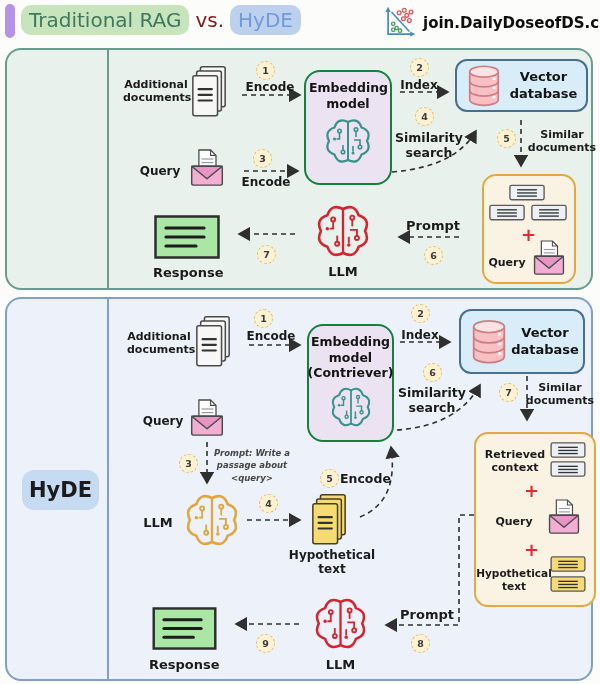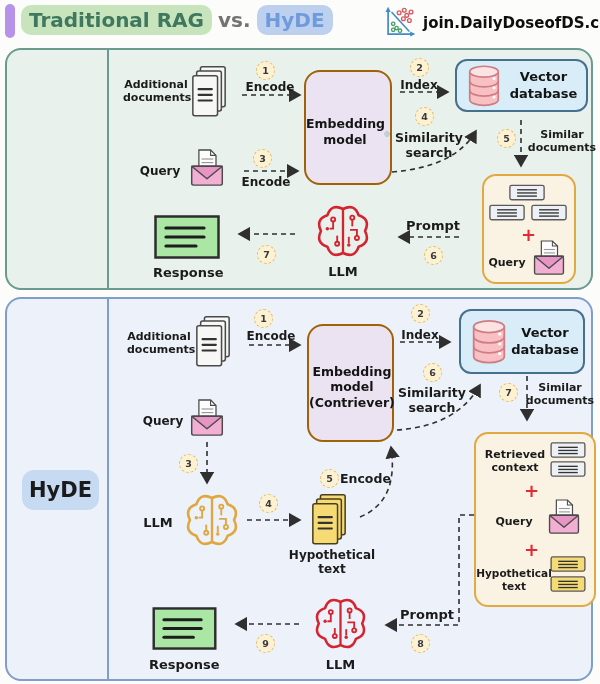--- a/index.html
+++ b/index.html
@@ -7,35 +7,35 @@
   .panel{position:absolute;border-radius:16px}
   #rag-panel{left:5px;top:48px;width:584px;height:238px;background:#e9f1ed;border:2px solid #6b9a8e}
   #hyde-panel{left:5px;top:297px;width:584px;height:380px;background:#edf1f9;border:2px solid #7f9ecb}
   .divider{position:absolute;top:0;bottom:0;left:100px;width:1.5px}
   #rag-panel .divider{background:#6b9a8e}
   #hyde-panel .divider{background:#7f9ecb}
   .side-label{position:absolute;display:flex;align-items:center;justify-content:center;font-weight:700;color:#1b1b1b}
   .lbl{position:absolute;font-weight:700;color:#1b1b1b;text-align:center;line-height:1.2}
   .badge{position:absolute;width:17px;height:17px;border-radius:50%;background:#fcf1d2;border:1.5px dashed #dfbe62;color:#3a3a3a;font-size:9.5px;font-weight:700;display:flex;align-items:center;justify-content:center}
   .box{position:absolute}
-  .embed-box{background:#ebe3f2;border:2px solid #a16207;border-radius:16px;display:flex;flex-direction:row;align-items:center;padding-top:8px;box-sizing:border-box}
+  .embed-box{background:#ebe3f2;border:2px solid #15803d;border-radius:16px;display:flex;flex-direction:column;align-items:center;padding-top:8px;box-sizing:border-box}
   .embed-box .bx-title{font-weight:700;font-size:12.5px;text-align:center;line-height:1.25;color:#141414}
   .vdb-box{background:#d9edf8;border:2px solid #47708e;border-radius:12px;display:flex;align-items:center;box-sizing:border-box}
   .vdb-box .bx-title{font-weight:700;font-size:13px;text-align:center;line-height:1.25;color:#141414;flex:1}
   .ctx-box{background:#faf3e3;border:2px solid #e2a943;border-radius:14px}
   .icon{position:absolute}
   .brain{color:#38918a}
   svg.arrows{position:absolute;left:0;top:0;width:100%;height:100%;pointer-events:none}
   .dash{fill:none;stroke:#2f2f2f;stroke-width:1.6;stroke-dasharray:5 4}
   .plus{position:absolute;color:#e02b33;font-weight:700;font-size:18px;line-height:1}
   .note{position:absolute;font-style:italic;font-weight:600;font-size:8.5px;color:#454545;text-align:center;line-height:1.45}
   .hdr-bar{position:absolute;left:5px;top:4px;width:10px;height:34px;border-radius:5px;background:#b692e8}
-  .hdr-title{position:absolute;left:21px;top:5px;display:flex;align-items:center;font-weight:700;font-size:20px;white-space:nowrap}
+  .hdr-title{position:absolute;left:21px;top:5px;display:flex;align-items:center;font-weight:400;font-size:20px;white-space:nowrap}
   .hl-green{background:#c7e4bd;color:#40785f;padding:3px 8px;border-radius:10px}
-  .vs{color:#737373;margin:0 6px}
+  .vs{color:#7f1d1d;margin:0 6px}
   .hl-blue{background:#bdd1ef;color:#6f9bdd;padding:3px 8px;border-radius:10px}
   .brand{position:absolute;left:383px;top:6px;display:flex;align-items:center}
   .brand-text{font-weight:700;font-size:15px;color:#0e0e0e;margin-left:6px}
 </style>
 </head>
 <body>
 
 <svg width="0" height="0" style="position:absolute" aria-hidden="true">
   <defs>
     <marker id="arr" markerWidth="9" markerHeight="9" refX="7" refY="4.5" orient="auto">
@@ -264,20 +264,21 @@
     <div class="badge" style="left:416px;top:64px">6</div>
     <div class="lbl" style="left:380px;top:86px;width:90px;font-size:12.5px">Similarity search</div>
     <div class="badge" style="left:492px;top:84px">7</div>
     <div class="lbl" style="left:517px;top:82px;width:72px;font-size:11px">Similar documents</div>
 
     <div class="lbl" style="left:131px;top:115px;width:50px;font-size:12px">Query</div>
     <svg class="icon" style="left:182px;top:98px" width="36" height="42">
         <use href="#sym-env"></use>
       </svg>
     <div class="badge" style="left:172px;top:155px">3</div>
+    <div class="note" style="left:205px;top:148px;width:80px">Prompt: Write a passage about &lt;query&gt;</div>
 
     <svg class="icon brain" style="left:176px;top:192px;color:#dfa73e" width="58" height="58">
         <use href="#sym-brain"></use>
       </svg>
     <div class="lbl" style="left:128px;top:216px;width:46px;font-size:13px">LLM</div>
     <div class="badge" style="left:252px;top:195px">4</div>
 
     <svg class="icon" style="left:303px;top:194px;--pg-fill:#f6da74;--pg-stroke:#4a3f1d" width="38" height="54">
         <use href="#sym-docs"></use>
       </svg>

